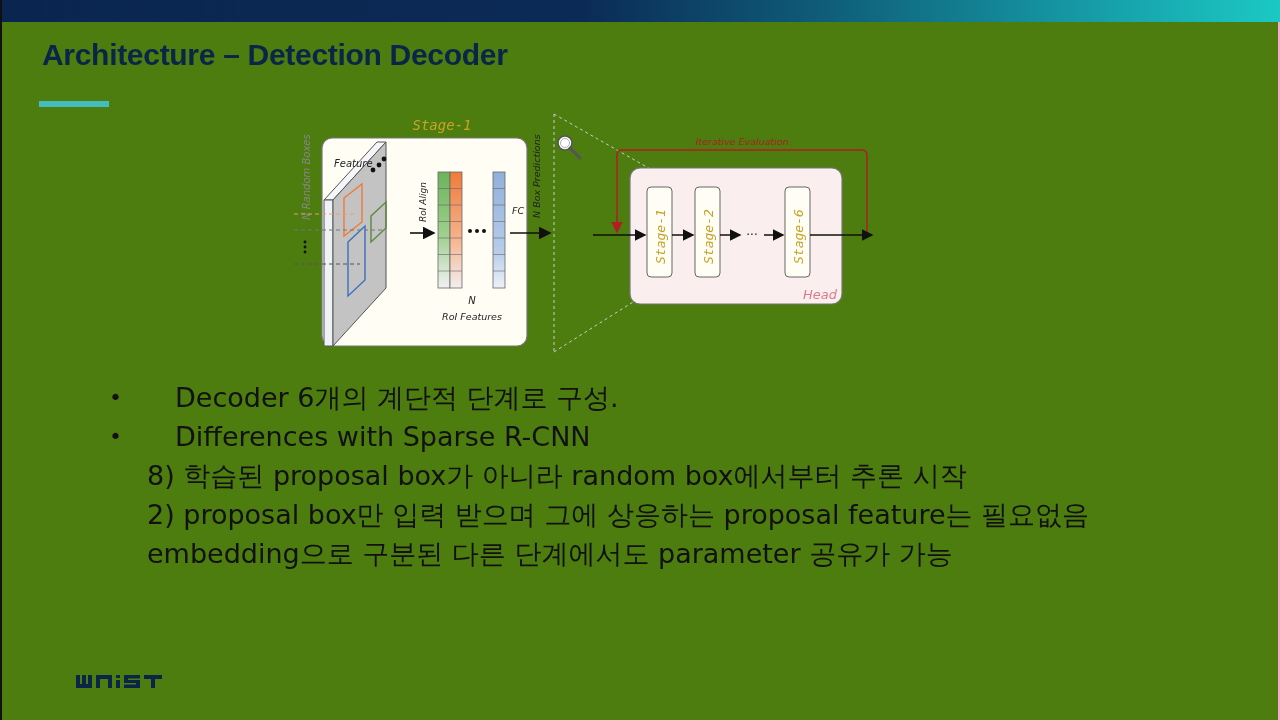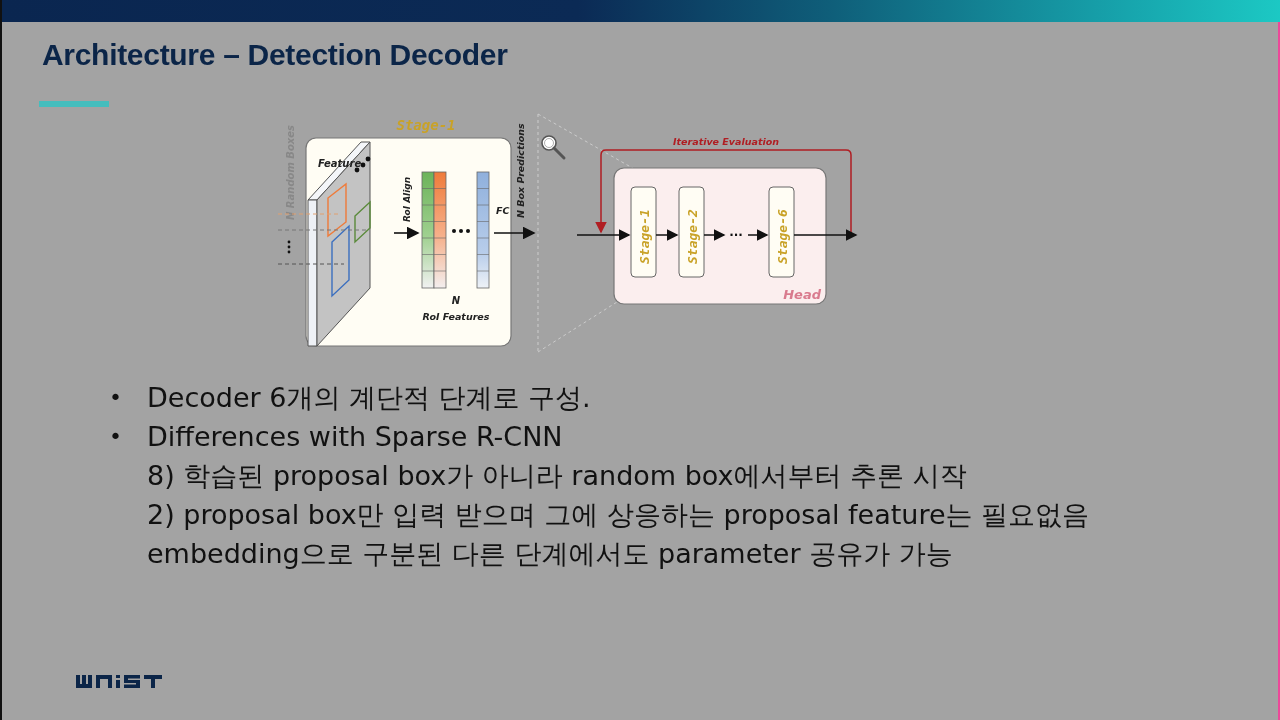--- a/index.html
+++ b/index.html
@@ -1,39 +1,39 @@
 <!DOCTYPE html>
 <html><head>
 <meta charset="utf-8">
 <style>
   * { box-sizing: border-box; margin: 0; padding: 0; }
   html, body { width: 1280px; height: 720px; overflow: hidden; background: #ffffff; }
   body { position: relative; font-family: "DejaVu Sans", "Liberation Sans", sans-serif; }
 
-  .slide { position: absolute; left: 0; top: 0; width: 1280px; height: 720px; background: #a3a3a3;
-           border-left: 2px solid #111; border-right: 2px solid #ec4899; }
+  .slide { position: absolute; left: 0; top: 0; width: 1280px; height: 720px; background: #4d7c0f;
+           border-left: 2px solid #111; border-right: 2px solid #f9a8d4; }
 
   .top-bar { position: absolute; left: 0; top: 0; width: 1280px; height: 22px;
              background: linear-gradient(90deg, #0a2650 0%, #0b2a55 45%, #0f5f7a 65%, #17a5ad 88%, #1cc9c4 100%); }
 
   .title { position: absolute; left: 40px; top: 38px; font-family: "Liberation Sans", sans-serif;
            font-weight: bold; font-size: 30px; color: #0b2548; letter-spacing: -0.3px; }
 
   .accent-line { position: absolute; left: 37px; top: 101px; width: 70px; height: 6px; background: #45bdbd; }
 
   
-  .diagram { position: absolute; left: 264px; top: 100px; width: 600px; height: 255px; font-weight: bold; }
+  .diagram { position: absolute; left: 280px; top: 100px; width: 600px; height: 255px; }
   .diagram svg { width: 600px; height: 255px; display: block; }
 
   
   .bullets { position: absolute; left: 105px; top: 378px; width: 1150px;
              font-family: "DejaVu Sans", sans-serif; font-size: 27px; color: #111; line-height: 39px; }
   .bullet-row { display: flex; align-items: flex-start; }
   .bullet-dot { width: 40px; text-align: left; font-size: 22px; padding-left: 2px; }
-  .bullet-text { white-space: nowrap; }
+  .bullet-text { white-space: nowrap; margin-left: 28px; }
   .sub-line { padding-left: 40px; white-space: nowrap; }
 
   .logo { position: absolute; left: 74px; top: 673px; width: 90px; height: 20px; }
   .logo svg { display: block; }
 </style>
 </head>
 <body>
 
 <div class="slide">
   <div class="top-bar"></div>

